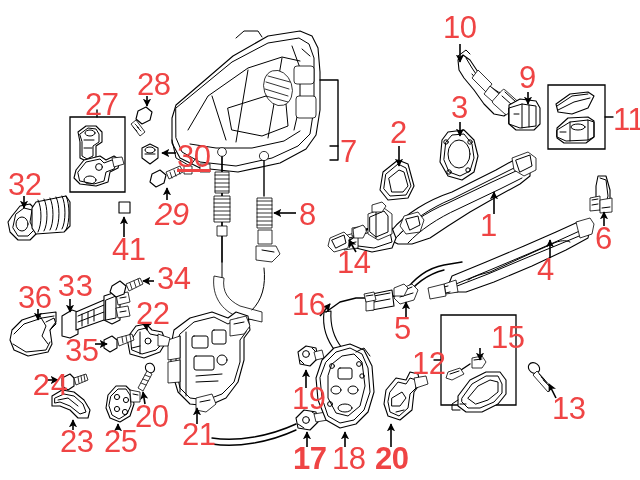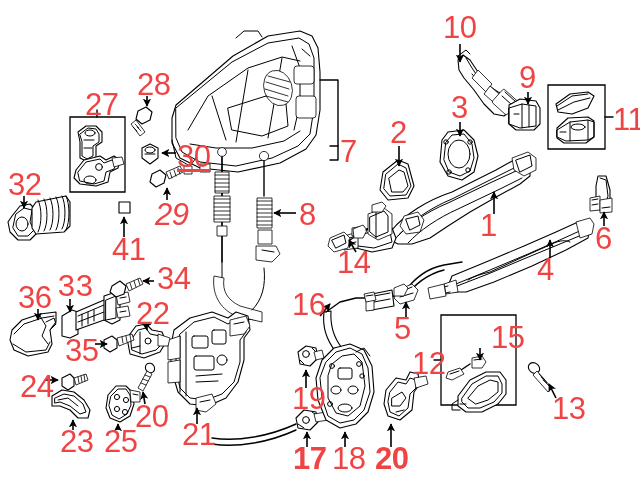--- a/index.html
+++ b/index.html
@@ -539,21 +539,21 @@
   <div class="callout" style="left:337px;top:247px;">14</div>
   <div class="callout" style="left:468px;top:322px;margin-left:23px;">15</div>
   <div class="callout" style="left:292px;top:289px;">16</div>
   <div class="callout" style="left:293px;top:443px;font-weight:bold;">17</div>
   <div class="callout" style="left:332px;top:443px;">18</div>
   <div class="callout" style="left:292px;top:383px;">19</div>
   <div class="callout" style="left:375px;top:443px;font-weight:bold;">20</div>
   <div class="callout" style="left:182px;top:419px;">21</div>
   <div class="callout" style="left:136px;top:298px;">22</div>
   <div class="callout" style="left:60px;top:426px;">23</div>
-  <div class="callout" style="left:20px;top:371px;">24</div>
+  <div class="callout" style="left:32px;top:371px;font-family:Liberation Mono, monospace;">24</div>
   <div class="callout" style="left:104px;top:426px;">25</div>
   <div class="callout" style="left:135px;top:401px;">20</div>
   <div class="callout" style="left:85px;top:89px;">27</div>
   <div class="callout" style="left:137px;top:69px;">28</div>
   <div class="callout" style="left:155px;top:199px;font-style:italic;">29</div>
   <div class="callout" style="left:177px;top:141px;text-decoration:underline;">30</div>
   <div class="callout" style="left:112px;top:234px;">41</div>
   <div class="callout" style="left:8px;top:169px;">32</div>
   <div class="callout" style="left:57px;top:272px;font-family:Liberation Mono, monospace;">33</div>
   <div class="callout" style="left:157px;top:263px;">34</div>

